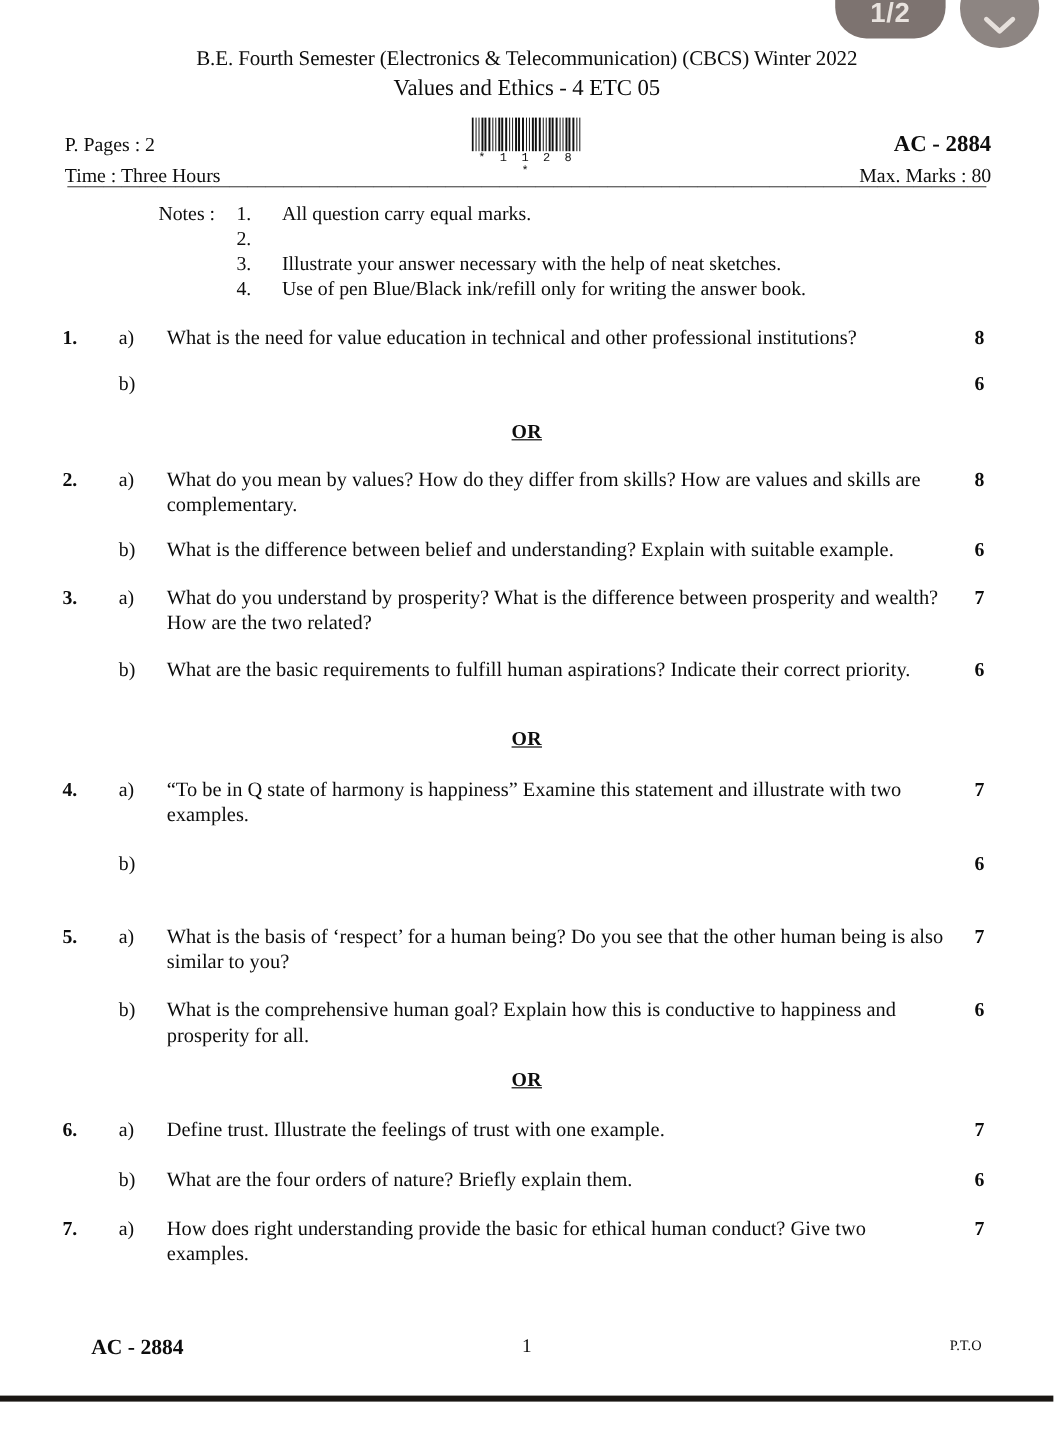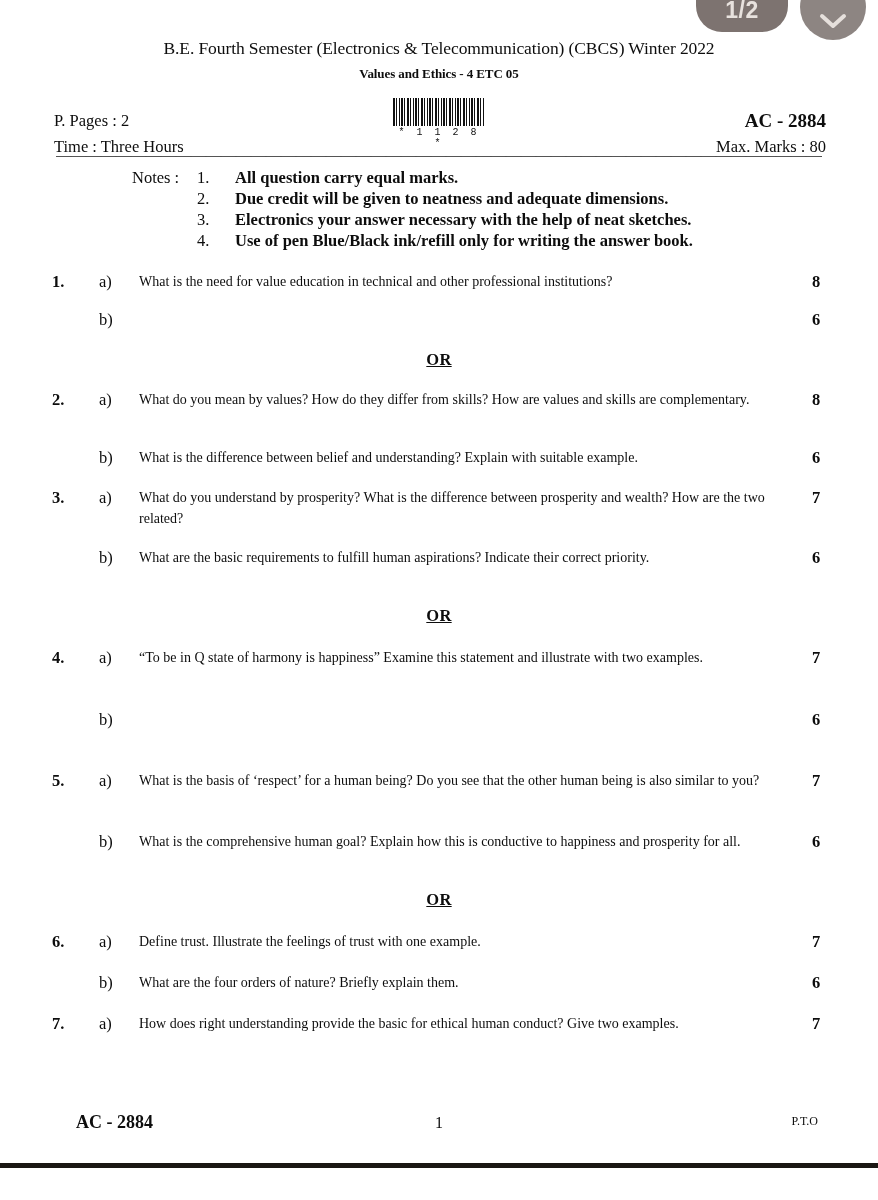--- a/index.html
+++ b/index.html
@@ -44,22 +44,22 @@
     width: 878px;
     text-align: center;
   }
   .exam-line1 {
     font-size: 17.5px;
     line-height: 24px;
     letter-spacing: -0.1px;
     white-space: nowrap;
   }
   .exam-line2 {
-    font-size: 13px;
-    font-weight: bold;
+    font-size: 19px;
+    font-weight: normal;
     line-height: 26px;
     letter-spacing: -0.1px;
     margin-top: 1px;
     white-space: nowrap;
   }
 
   
   .meta-block {
     position: absolute;
     left: 0;
@@ -167,21 +167,20 @@
     width: 20px;
     text-align: left;
     font-size: 16.5px;
   }
   .notes-text {
     position: absolute;
     left: 203px;
     top: 0;
     font-size: 16.5px;
     white-space: nowrap;
-    font-weight: bold;
   }
 
   
   .questions {
     position: absolute;
     left: 0;
     top: 272px;
     width: 878px;
   }
   .q-row {
@@ -201,21 +200,21 @@
     left: 99px;
     top: 0;
     width: 26px;
     font-size: 16.5px;
   }
   .q-text {
     position: absolute;
     left: 139px;
     top: 0;
     width: 655px;
-    font-size: 14px;
+    font-size: 17px;
     line-height: 20.5px;
     text-align: left;
   }
   .q-marks {
     position: absolute;
     left: 812px;
     top: 0;
     width: 24px;
     font-size: 16.5px;
     font-weight: bold;
@@ -330,25 +329,24 @@
   <div class="dashed-rule">————————————————————————————————————————————————————————————————</div>
 
   <div class="notes-block">
     <div class="notes-row">
       <span class="notes-label">Notes :</span>
       <span class="notes-num">1.</span>
       <span class="notes-text">All question carry equal marks.</span>
     </div>
     <div class="notes-row">
       <span class="notes-num">2.</span>
-      <span class="notes-text">Due credit will be given to neatness and adequate dimensions.</span>
     </div>
     <div class="notes-row">
       <span class="notes-num">3.</span>
-      <span class="notes-text">Electronics your answer necessary with the help of neat sketches.</span>
+      <span class="notes-text">Illustrate your answer necessary with the help of neat sketches.</span>
     </div>
     <div class="notes-row">
       <span class="notes-num">4.</span>
       <span class="notes-text">Use of pen Blue/Black ink/refill only for writing the answer book.</span>
     </div>
   </div>
 
   <div class="questions">
 
     <div class="q-row" style="height:38px">

